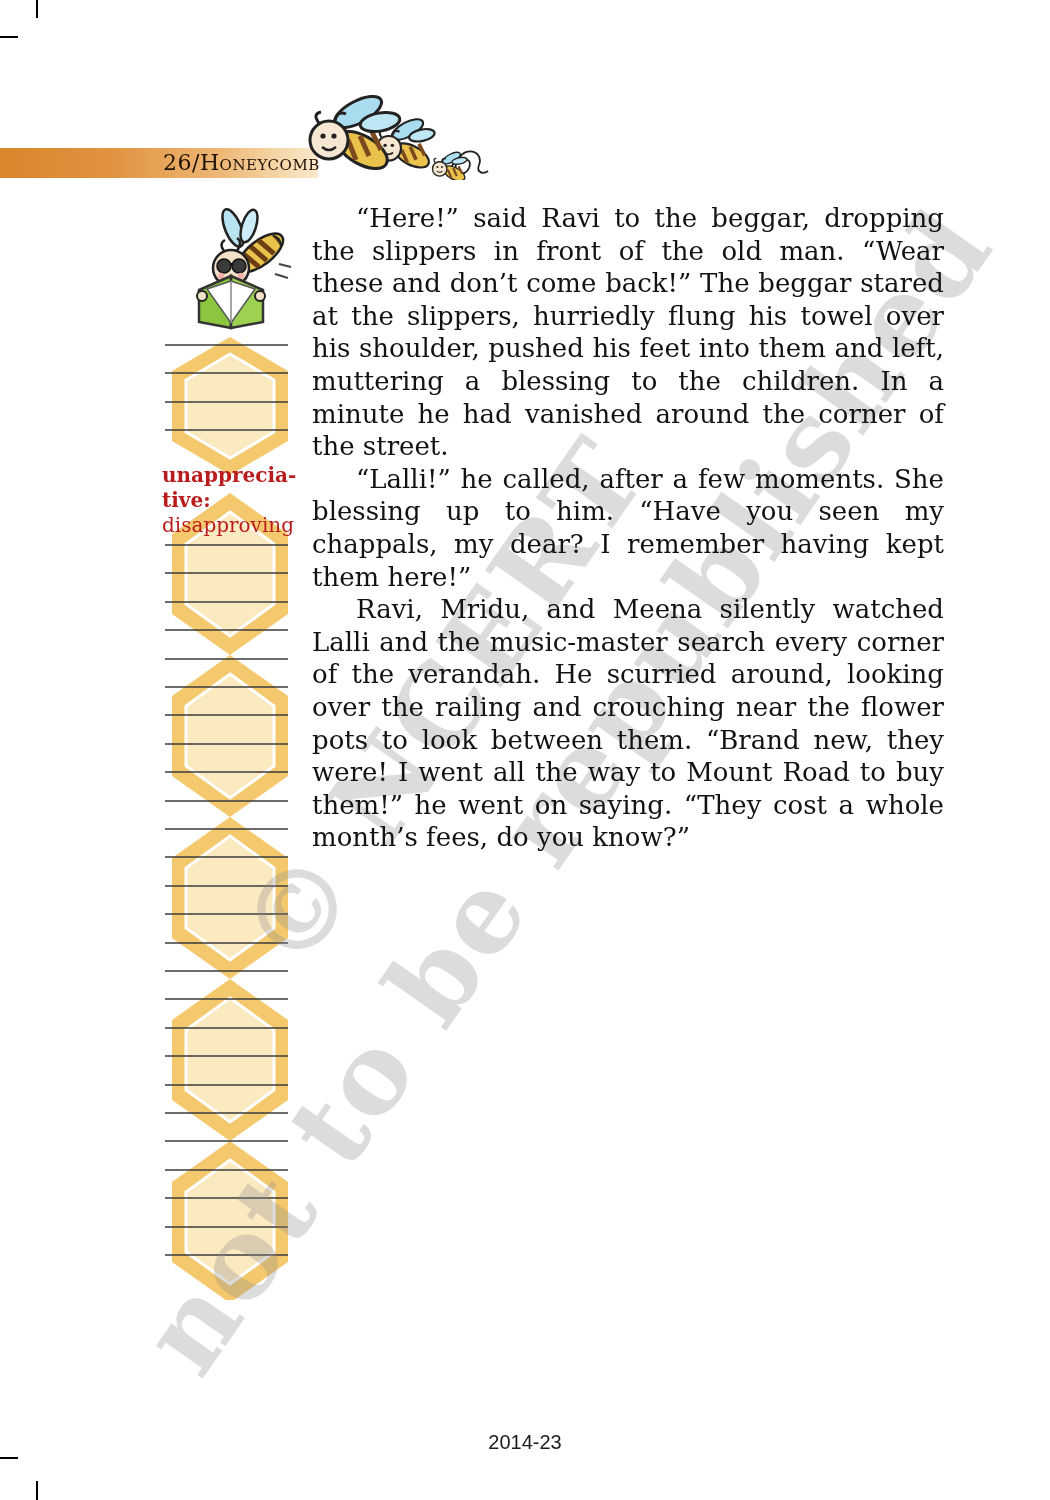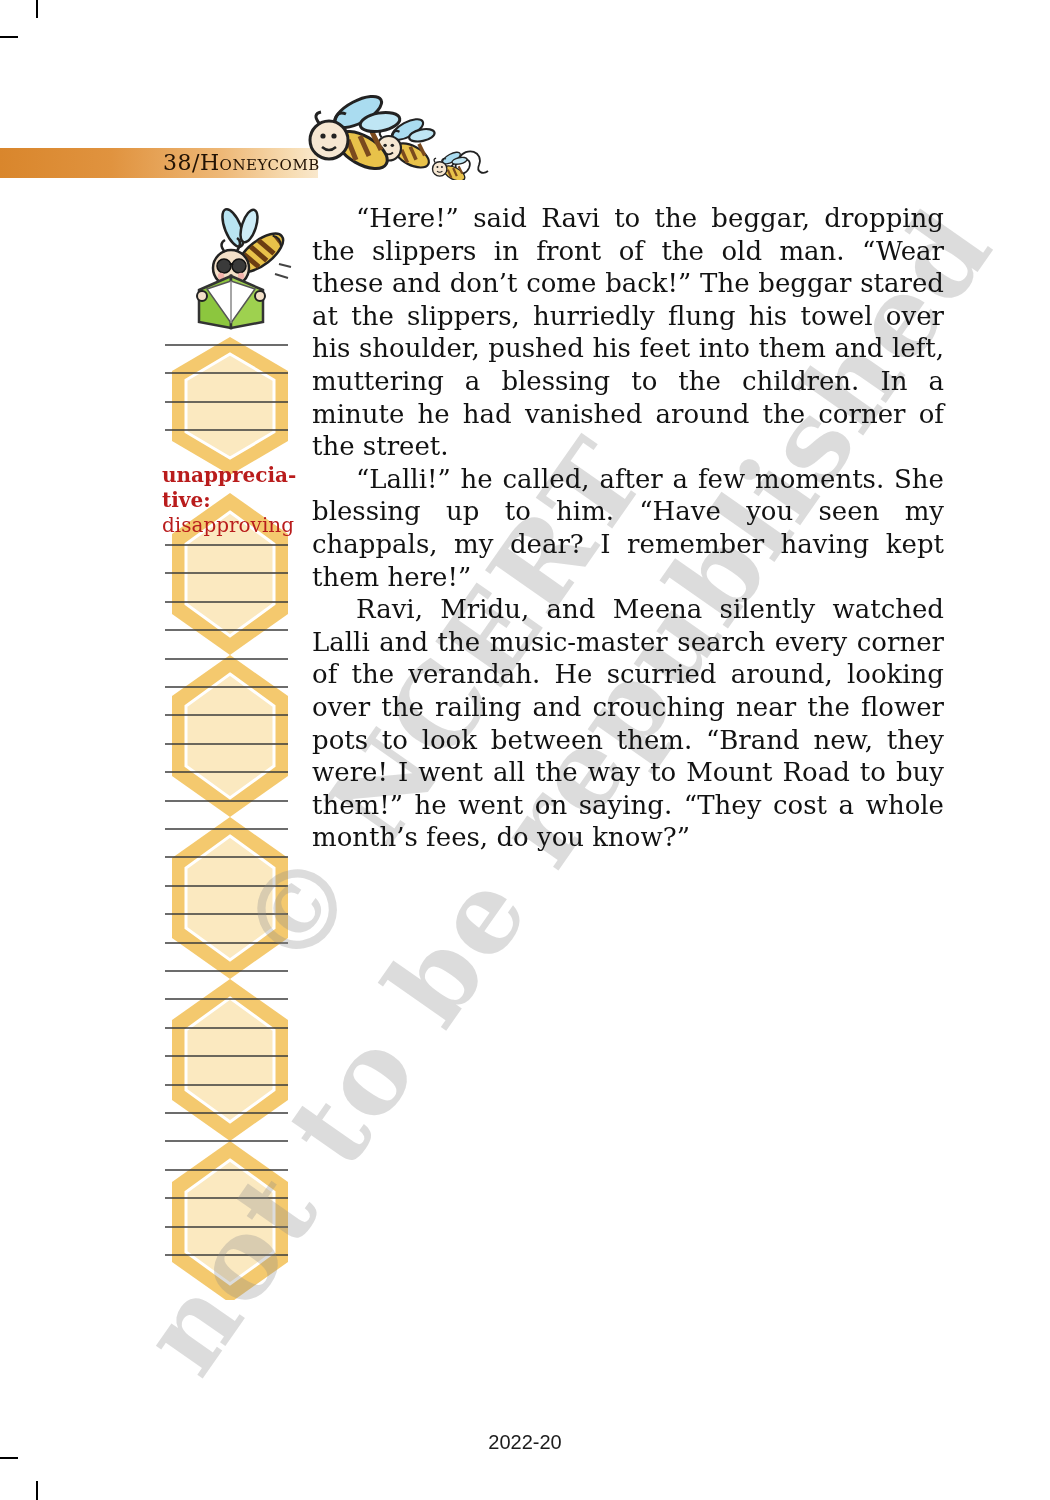--- a/index.html
+++ b/index.html
@@ -60,21 +60,21 @@
 <body>
 
 <div class="page">
 
   <div class="crop tl-v"></div>
   <div class="crop tl-h"></div>
   <div class="crop bl-h"></div>
   <div class="crop bl-v"></div>
 
   <div class="header-bar"></div>
-  <div class="header-label">38/Honeycomb</div>
+  <div class="header-label">26/Honeycomb</div>
 
   <svg class="bees-svg" width="190" height="92" viewBox="0 0 190 92">
     <g stroke="#222" stroke-width="2" fill="none">
       <path d="M148,84 C156,66 174,68 169,80 C164,91 150,84 158,71 C167,57 184,64 179,77 C176,84 183,87 188,83" stroke-width="1.8"></path>
     </g>
 
     <g transform="translate(128,62) scale(0.45)">
       <ellipse cx="58" cy="52" rx="26" ry="13" transform="rotate(28 58 52)" fill="#e8c24a" stroke="#222" stroke-width="3"></ellipse>
       <path d="M44,44 l8,18 M56,40 l8,18 M68,36 l8,16" stroke="#7a4a1e" stroke-width="5" fill="none"></path>
       <ellipse cx="52" cy="18" rx="22" ry="9" transform="rotate(-28 52 18)" fill="#aadcf0" stroke="#222" stroke-width="3"></ellipse>
@@ -203,15 +203,15 @@
     <div class="wl1">© NCERT</div>
     <div class="wl2">not to be republished</div>
   </div>
 
   <div class="story">
     <p>“Here!” said Ravi to the beggar, dropping the slippers in front of the old man. “Wear these and don’t come back!” The beggar stared at the slippers, hurriedly flung his towel over his shoulder, pushed his feet into them and left, muttering a blessing to the children. In a minute he had vanished around the corner of the street.</p>
     <p>“Lalli!” he called, after a few moments. She blessing up to him. “Have you seen my chappals, my dear? I remember having kept them here!”</p>
     <p>Ravi, Mridu, and Meena silently watched Lalli and the music-master search every corner of the verandah. He scurried around, looking over the railing and crouching near the flower pots to look between them. “Brand new, they were! I went all the way to Mount Road to buy them!” he went on saying. “They cost a whole month’s fees, do you know?”</p>
   </div>
 
-  <div class="footer-year">2022-20</div>
+  <div class="footer-year">2014-23</div>
 
 </div>
 
 </body></html>

